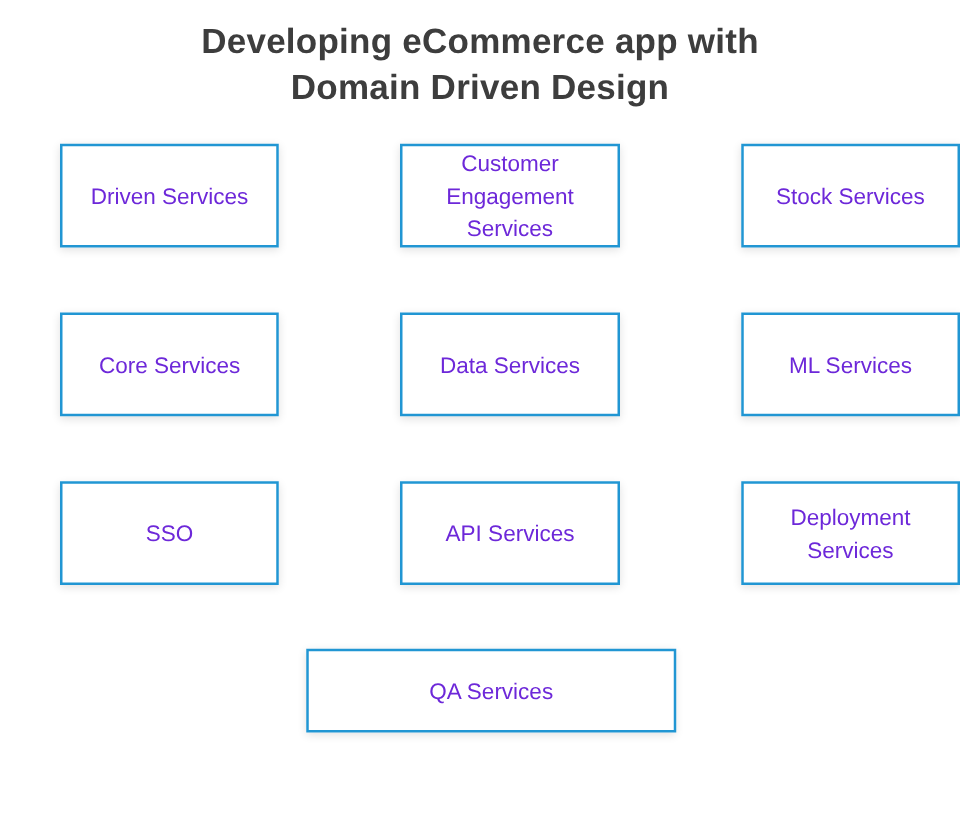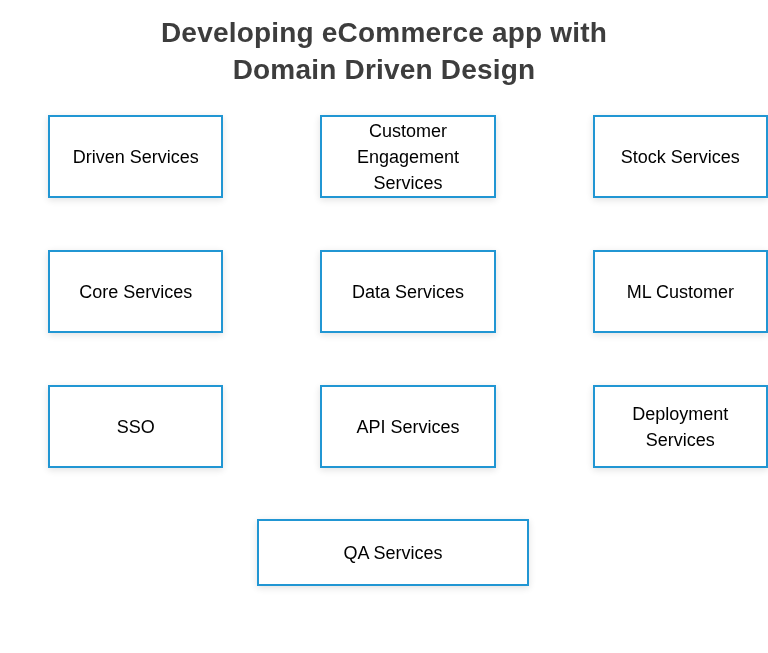--- a/index.html
+++ b/index.html
@@ -41,26 +41,26 @@
     height: 83px;
     background: #ffffff;
     border: 2px solid #2196d3;
     box-shadow: 0 2px 7px rgba(0,0,0,0.12);
     display: flex;
     align-items: center;
     justify-content: center;
     text-align: center;
     font-size: 18px;
     line-height: 26px;
-    color: #000000;
+    color: #6d28d9;
     white-space: pre-line;
     margin-left: 48px;
   }
   .box-wide {
-    width: 272px;
+    width: 296px;
     height: 67px;
     position: relative;
     left: -15px;
   }
 </style>
 </head>
 <body>
 
 <div class="canvas">
   <div class="diagram">
@@ -74,21 +74,21 @@
       <div class="box">Driven Services</div>
       <div class="box">Customer
 Engagement
 Services</div>
       <div class="box">Stock Services</div>
     </div>
 
     <div class="row row-2">
       <div class="box">Core Services</div>
       <div class="box">Data Services</div>
-      <div class="box">ML Customer</div>
+      <div class="box">ML Services</div>
     </div>
 
     <div class="row row-3">
       <div class="box">SSO</div>
       <div class="box">API Services</div>
       <div class="box">Deployment
 Services</div>
     </div>
 
     <div class="row row-4">

